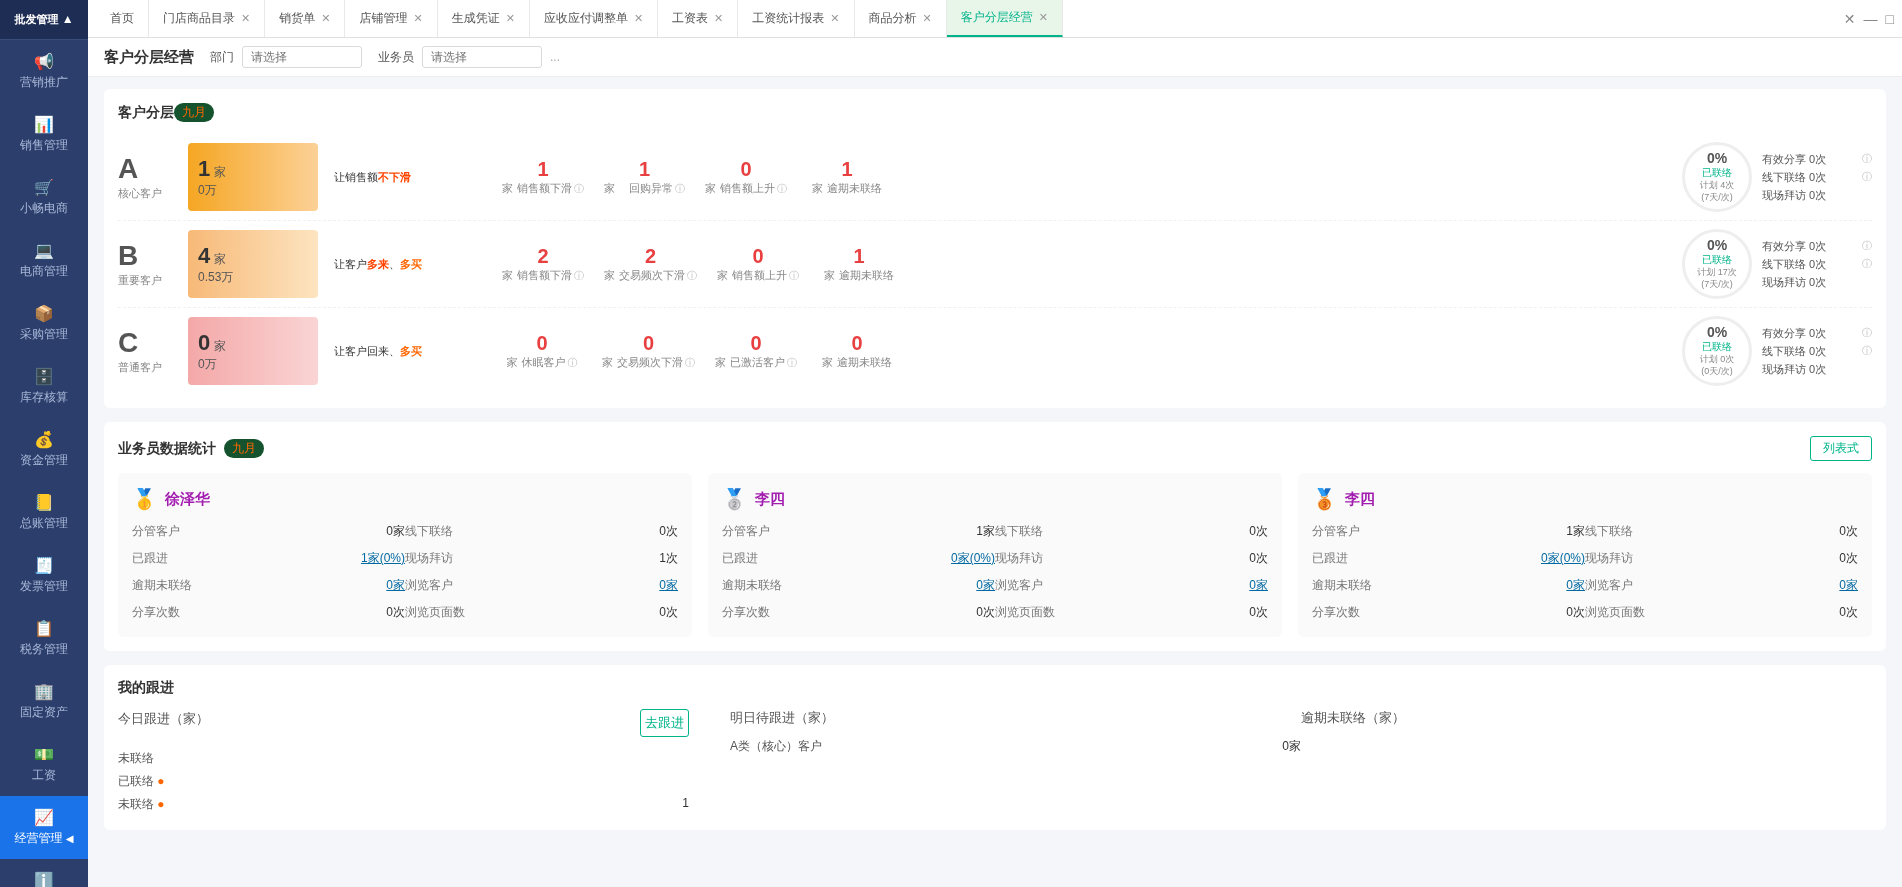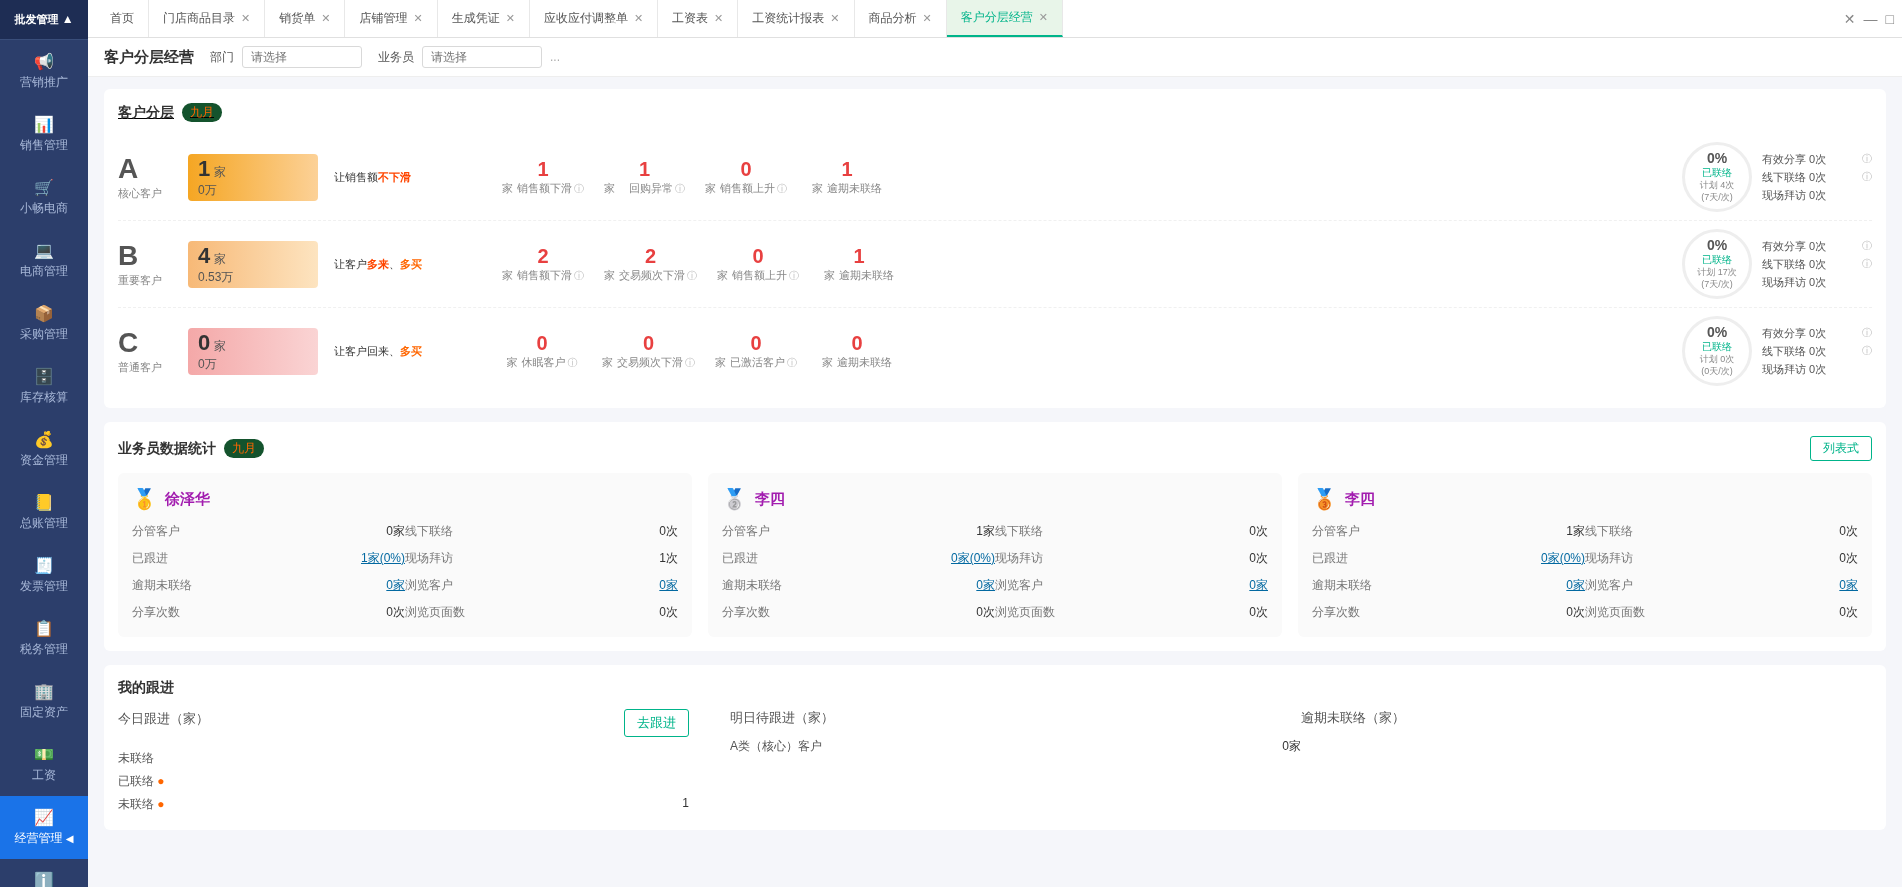--- a/index.html
+++ b/index.html
@@ -30,31 +30,31 @@
     .filter-group { display: flex; align-items: center; gap: 8px; }
     .filter-label { color: #555; font-size: 12px; }
     .filter-select { border: 1px solid #d9d9d9; border-radius: 3px; padding: 3px 8px; font-size: 12px; color: #999; width: 120px; }
     .filter-more { color: #aaa; font-size: 12px; cursor: pointer; }
 
     
     .content { flex: 1; overflow-y: auto; padding: 12px 16px; background: #f5f6fa; }
 
     
     .section { background: #fff; border-radius: 6px; padding: 14px; margin-bottom: 14px; }
-    .section-header { display: flex; align-items: center; gap: 8px; margin-bottom: 12px; text-decoration: underline; }
+    .section-header { display: flex; align-items: center; gap: 0; margin-bottom: 12px; }
     .section-title { font-size: 14px; font-weight: bold; color: #333; }
     .month-badge { background: #14532d; color: #f60; border-radius: 10px; padding: 1px 8px; font-size: 12px; }
 
     
     .tier-row { display: flex; align-items: center; border-bottom: 1px dashed #f0f0f0; padding: 8px 0; gap: 0; }
     .tier-row:last-child { border-bottom: none; }
     .tier-label { width: 70px; flex-shrink: 0; }
     .tier-letter { font-size: 28px; font-weight: bold; color: #555; display: block; }
     .tier-name { font-size: 11px; color: #888; }
-    .tier-count-block { width: 130px; flex-shrink: 0; position: relative; height: 47px; display: flex; flex-direction: column; justify-content: center; padding-left: 10px; margin-right: 16px; }
+    .tier-count-block { width: 130px; flex-shrink: 0; position: relative; height: 68px; display: flex; flex-direction: column; justify-content: center; padding-left: 10px; margin-right: 16px; }
     .tier-count-block.orange { background: linear-gradient(90deg, #f5a623 0%, #fcd197 100%); border-radius: 4px; }
     .tier-count-block.light-orange { background: linear-gradient(90deg, #f7b977 0%, #fde4c0 100%); border-radius: 4px; }
     .tier-count-block.pink { background: linear-gradient(90deg, #f4a8a8 0%, #fad4d4 100%); border-radius: 4px; }
     .tier-count-num { font-size: 22px; font-weight: bold; color: #333; }
     .tier-count-unit { font-size: 12px; color: #555; }
     .tier-count-sub { font-size: 12px; color: #555; }
     .tier-suggest { width: 160px; flex-shrink: 0; font-size: 11px; color: #333; margin-right: 8px; }
     .tier-suggest .highlight { color: #ff4500; font-weight: bold; }
     .tier-suggest .highlight2 { color: #ff6600; font-weight: bold; }
     .tier-metrics { display: flex; gap: 20px; flex: 1; align-items: center; flex-wrap: wrap; }
@@ -81,21 +81,21 @@
     .staff-stat-row { display: flex; justify-content: space-between; align-items: flex-end; padding: 2px 0; }
     .staff-stat-label { color: #777; }
     .staff-stat-val { color: #0369a1; text-decoration: underline; cursor: pointer; }
     .staff-stat-val.plain { color: #333; text-decoration: none; cursor: default; }
 
     
     .follow-section { background: #fff; border-radius: 6px; padding: 14px; margin-bottom: 14px; }
     .follow-header { display: flex; align-items: center; justify-content: space-between; margin-bottom: 12px; }
     .follow-title { font-size: 14px; font-weight: bold; color: #333; }
     .follow-col-title { font-size: 13px; color: #555; margin-bottom: 8px; font-weight: 500; }
-    .goto-btn { border: 1px solid #00b48a; color: #00b48a; padding: 4px 12px; border-radius: 3px; background: #fff; cursor: pointer; font-size: 13px; }
+    .goto-btn { border: 1px solid #00b48a; color: #00b48a; padding: 4px 4px; border-radius: 3px; background: #fff; cursor: pointer; font-size: 13px; }
     .follow-row { display: flex; justify-content: space-between; font-size: 12px; color: #555; padding: 3px 0; }
     .follow-val { color: #333; }
 
     .divider { width: 1px; background: #f0f0f0; margin: 0 20px; }
   </style>
 </head>
 <body>
 
 <div class="sidebar">
   <div class="sidebar-logo">

